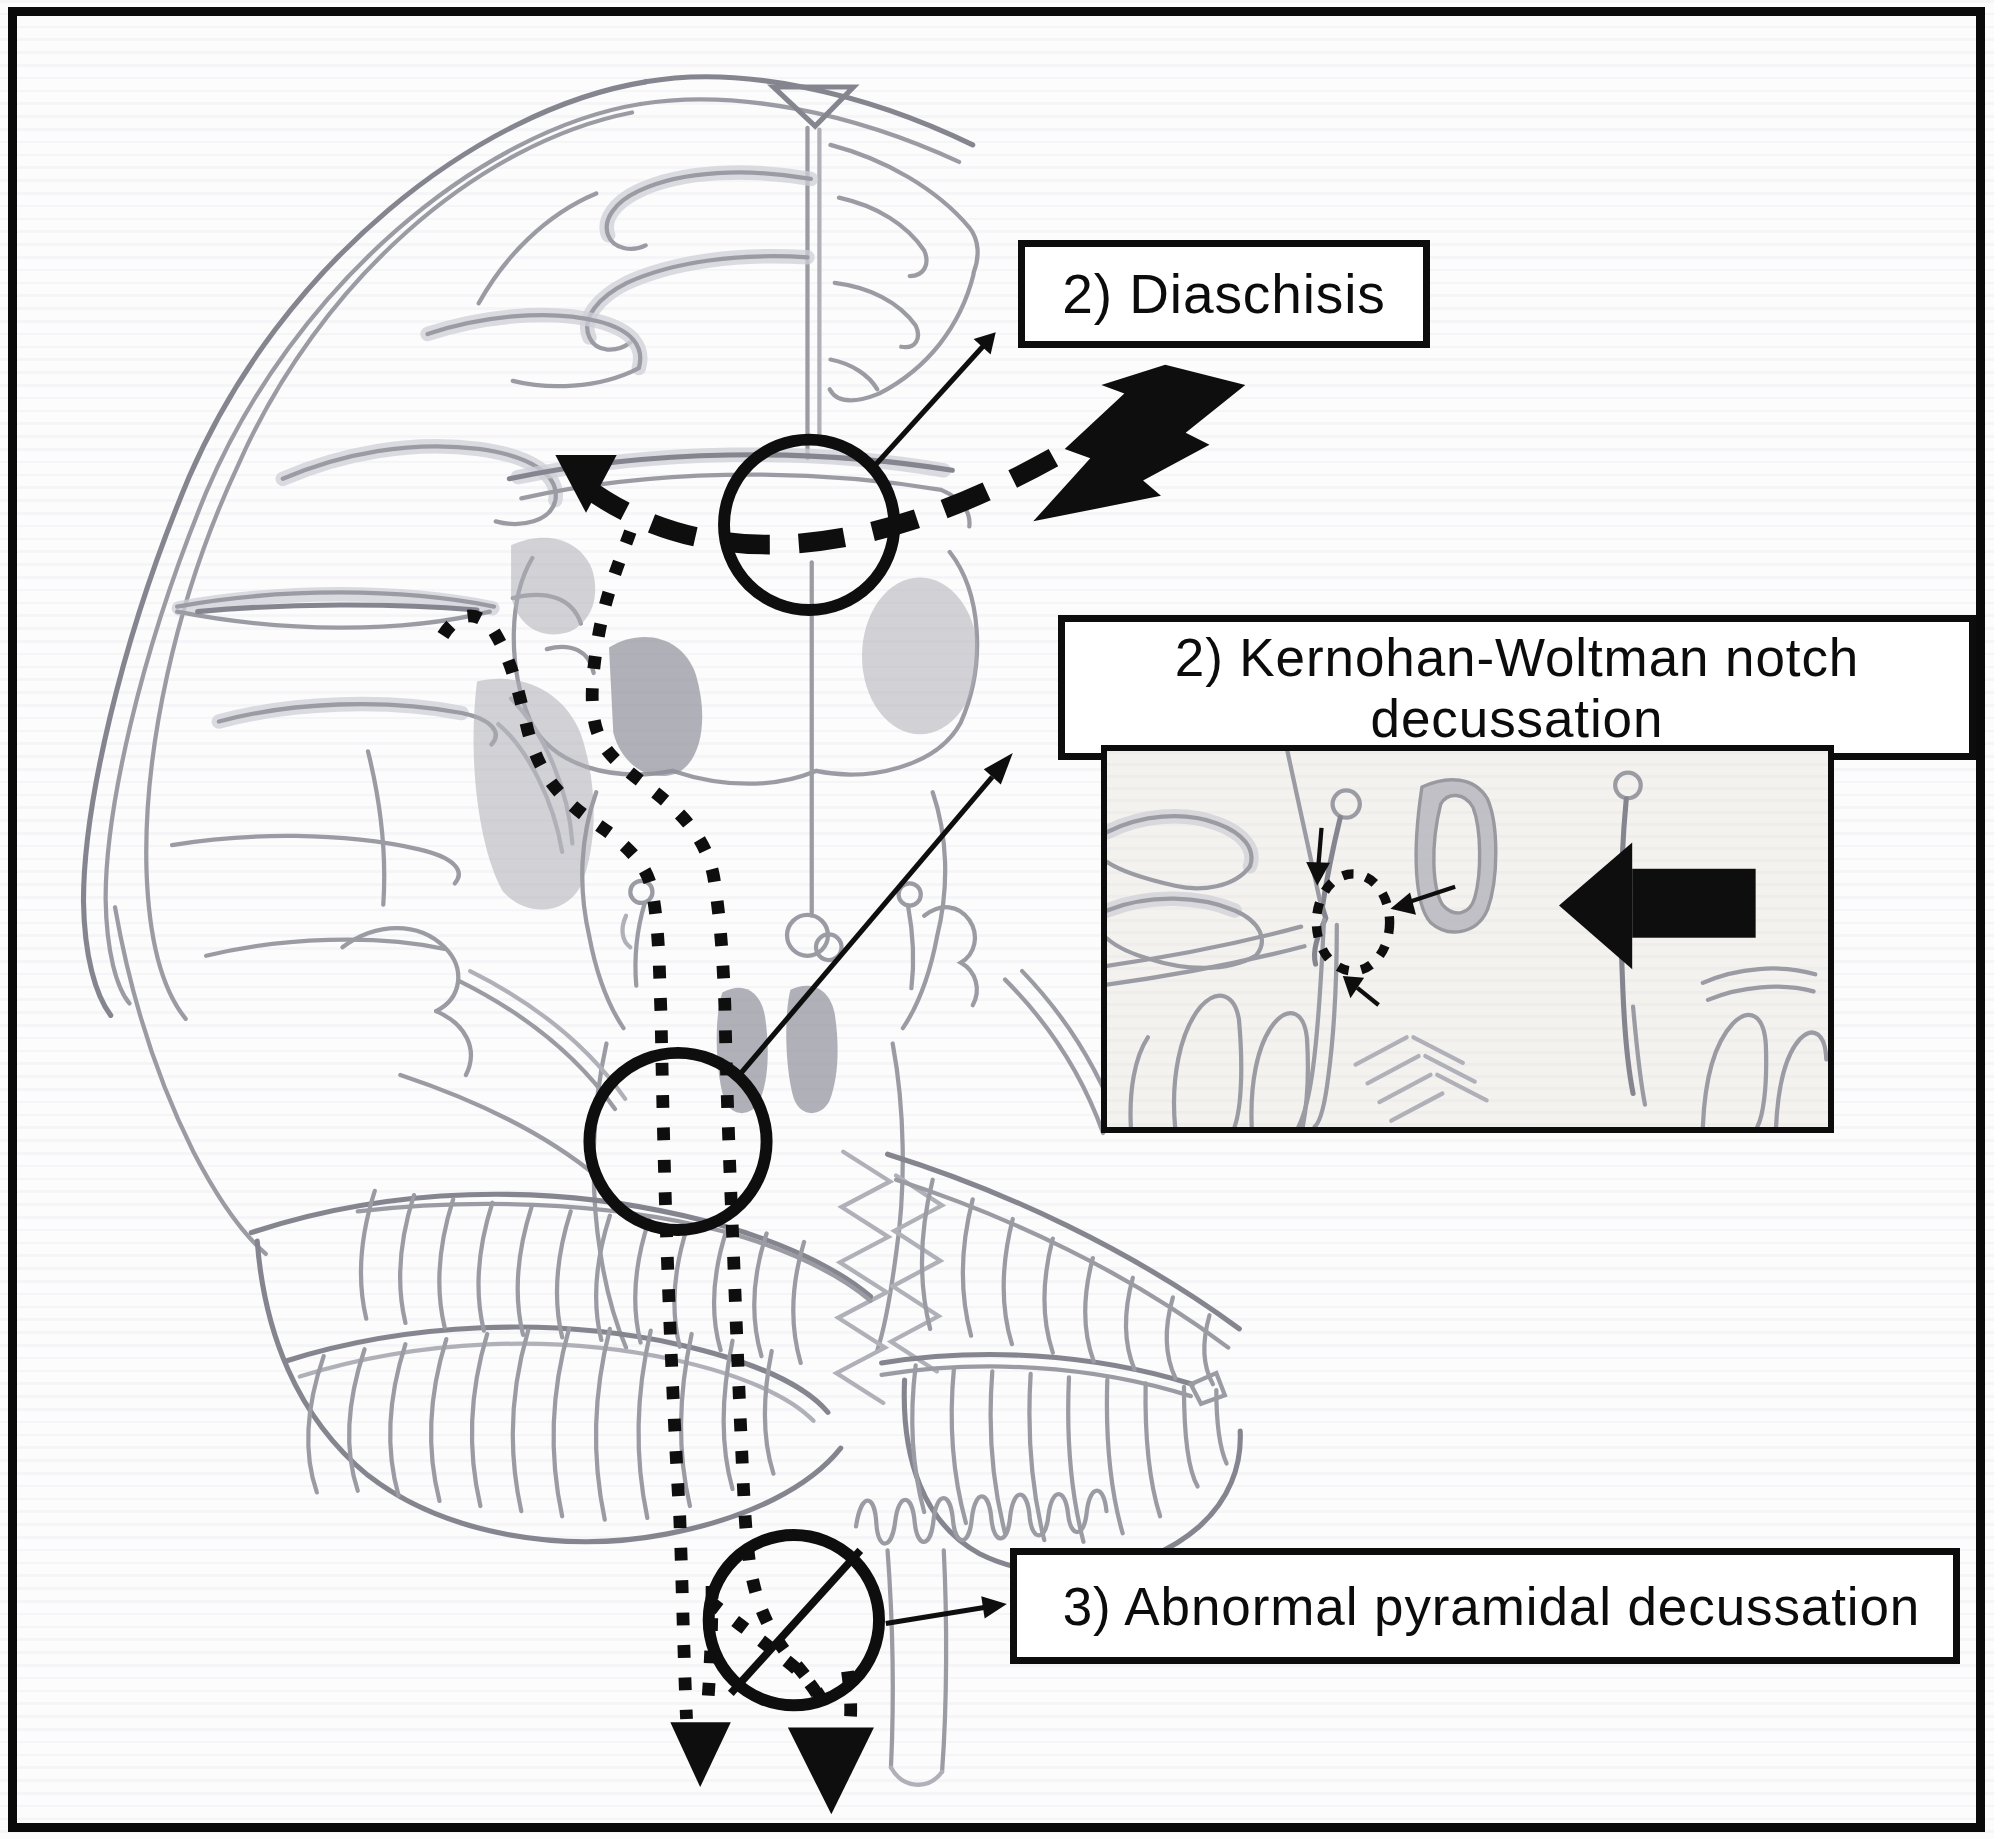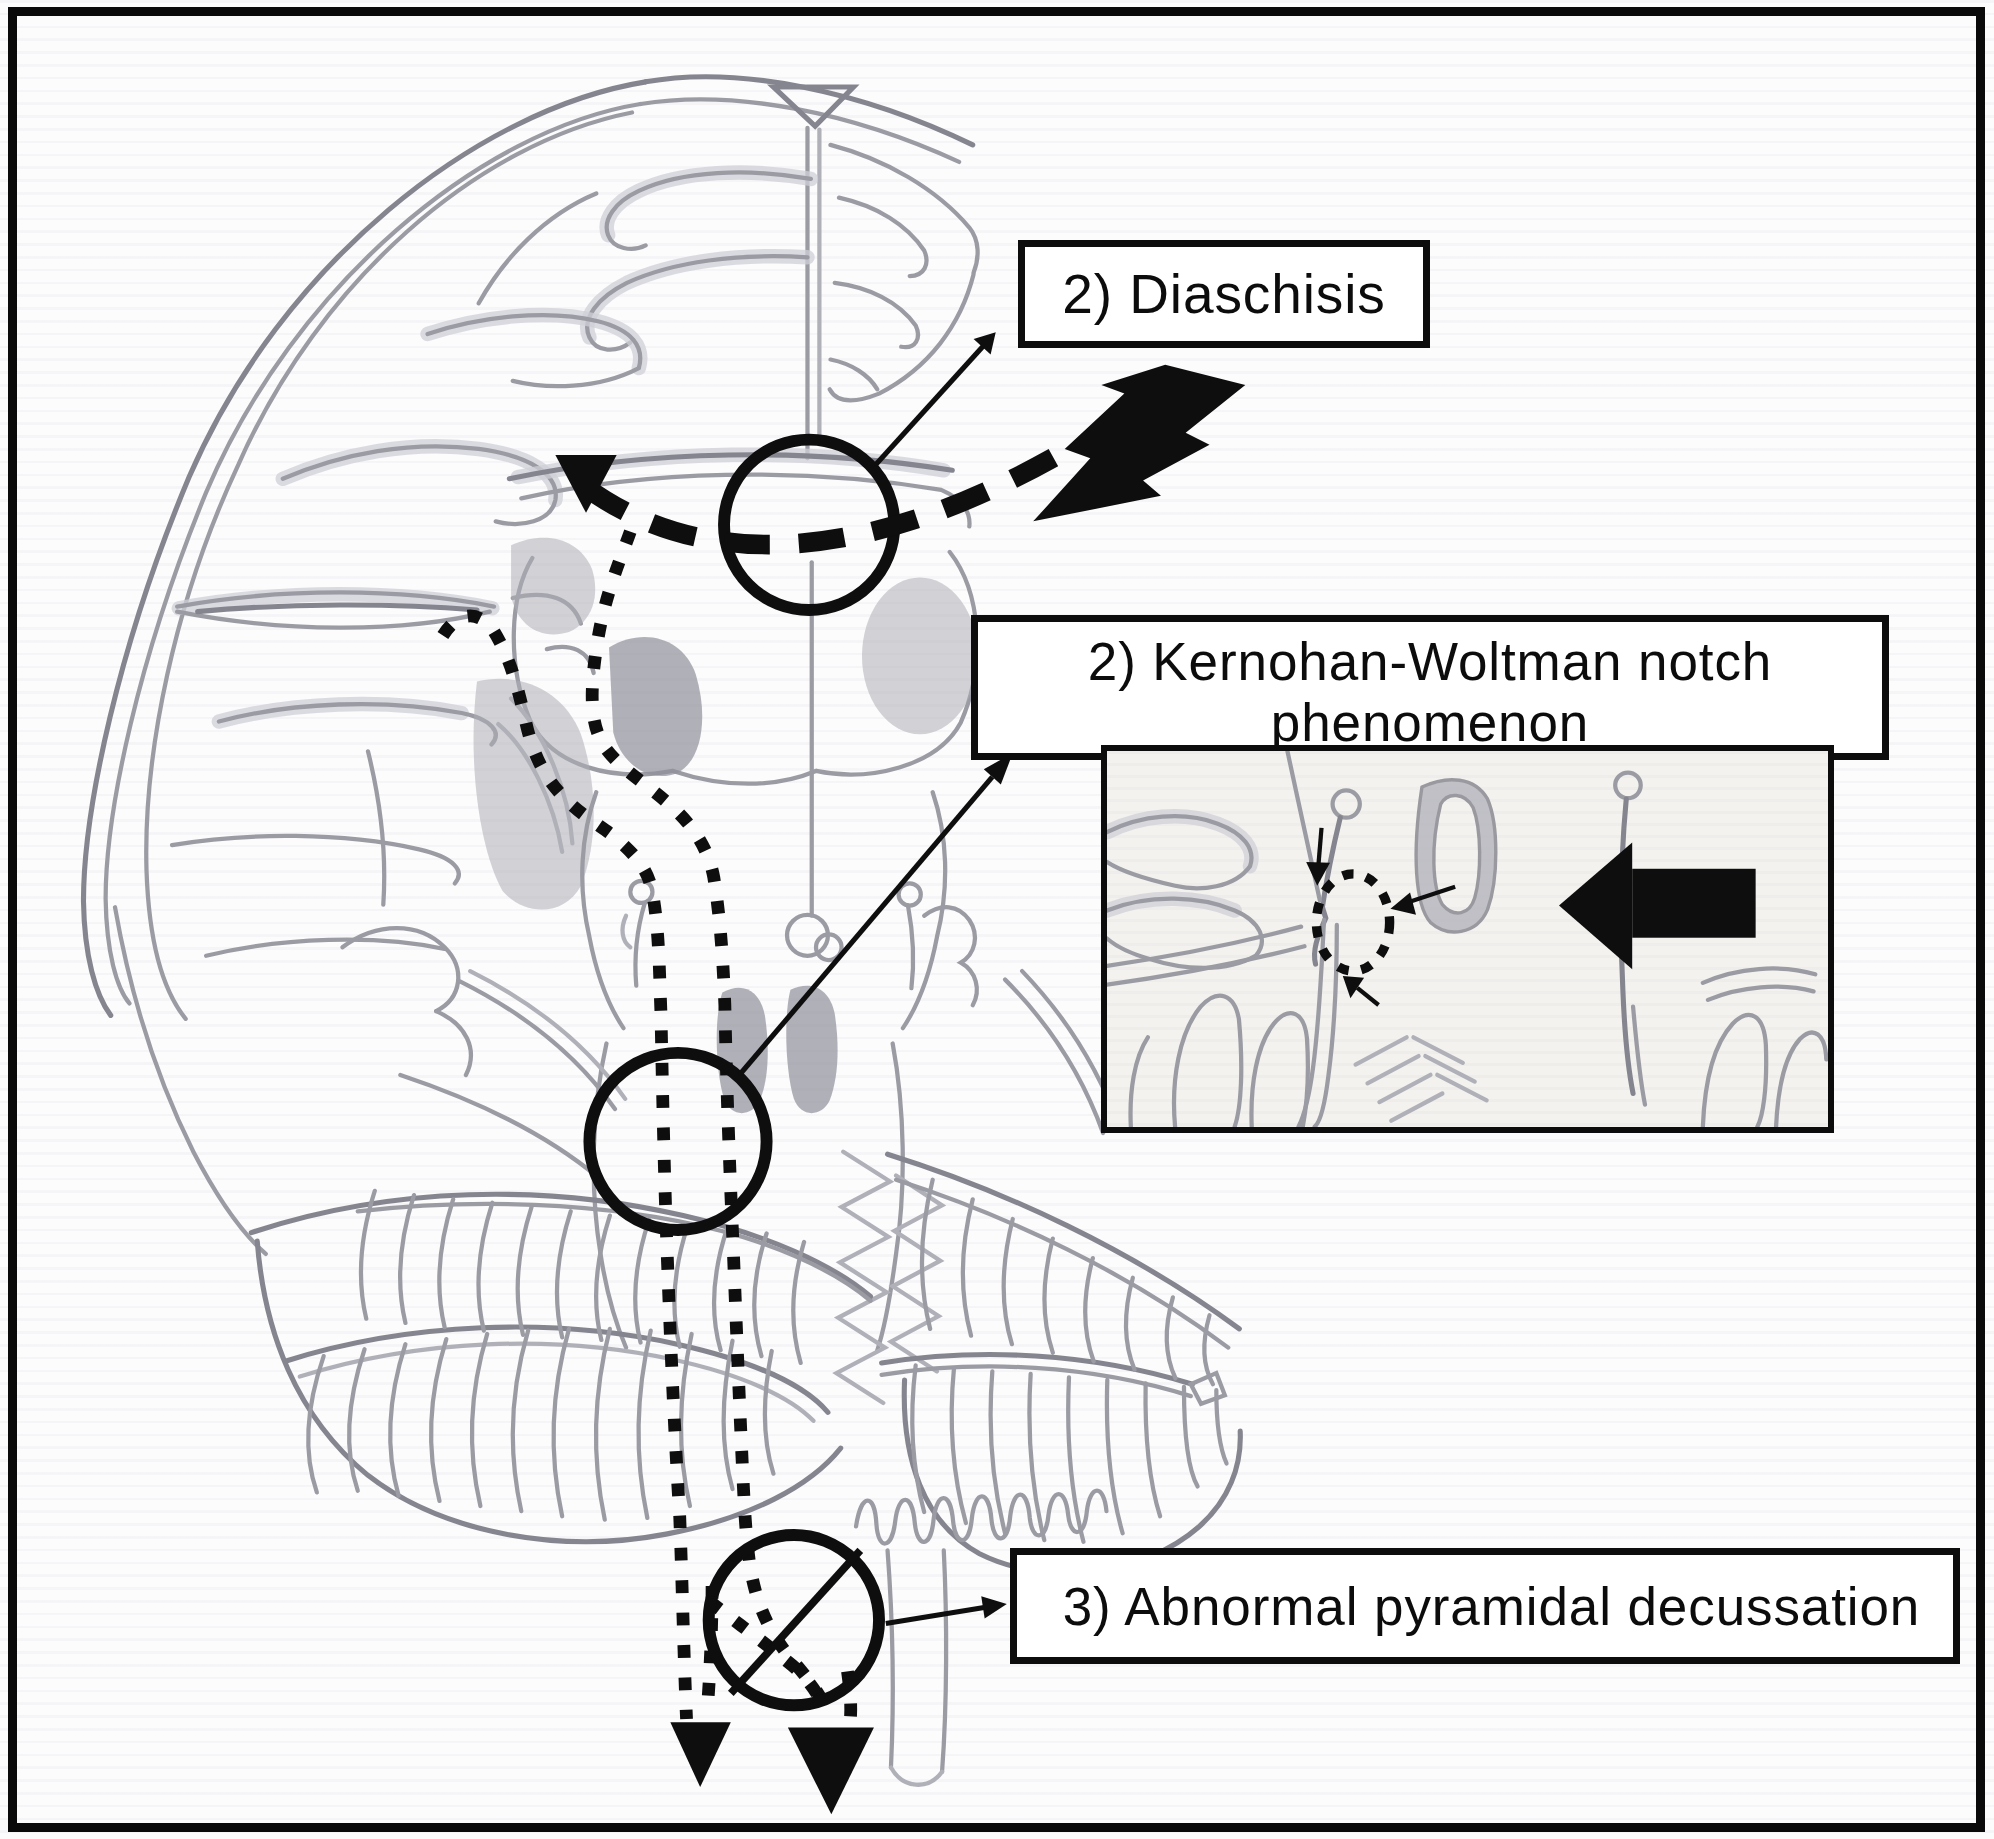--- a/index.html
+++ b/index.html
@@ -11,21 +11,21 @@
     font-family:"Liberation Sans", sans-serif;
   }
   .frame{position:absolute;left:7.7px;top:6.8px;right:9.4px;bottom:8.5px;border:9.4px solid #0a0a0a;pointer-events:none;}
   svg{position:absolute;left:0;top:0;}
   .label-box{
     position:absolute;background:#ffffff;border:7.7px solid #0d0d0d;
     display:flex;align-items:center;justify-content:center;text-align:center;
     color:#0c0c0c;font-size:53px;line-height:61px;letter-spacing:0.9px;
   }
   .box1{left:1018px;top:240px;width:398px;height:94px;font-size:55px;}
-  .box2{left:971px;top:615px;width:904px;height:131px;align-items:flex-end;}
+  .box2{left:1058px;top:615px;width:904px;height:131px;}
   .box3{left:1010px;top:1548px;width:923px;height:102px;padding-left:13px;}
   .inset{
     position:absolute;left:1101px;top:745px;width:733px;height:388px;
     background:
       repeating-linear-gradient(180deg, rgba(120,120,135,0.04) 0 2.6px, rgba(0,0,0,0) 2.6px 12px),
       #f3f2ef;
     border:6px solid #0c0c0c;box-sizing:border-box;
   }
   
   .sk  {fill:none;stroke:#85858f;stroke-width:6;stroke-linecap:round;}
@@ -233,21 +233,21 @@
     </g>
   </svg>
 
   <div class="label-box box1">
     <span>2) Diaschisis</span>
   </div>
 
   <div class="label-box box2">
     <span>
       <span>2) Kernohan-Woltman notch</span><br>
-      <span>phenomenon</span>
+      <span>decussation</span>
     </span>
   </div>
 
   <div class="label-box box3">
     <span>3) Abnormal pyramidal decussation</span>
   </div>
 
   <div class="inset">
     <svg width="721" height="376" viewBox="0 0 847 441">
       <g style="stroke:#7d7d86;">

